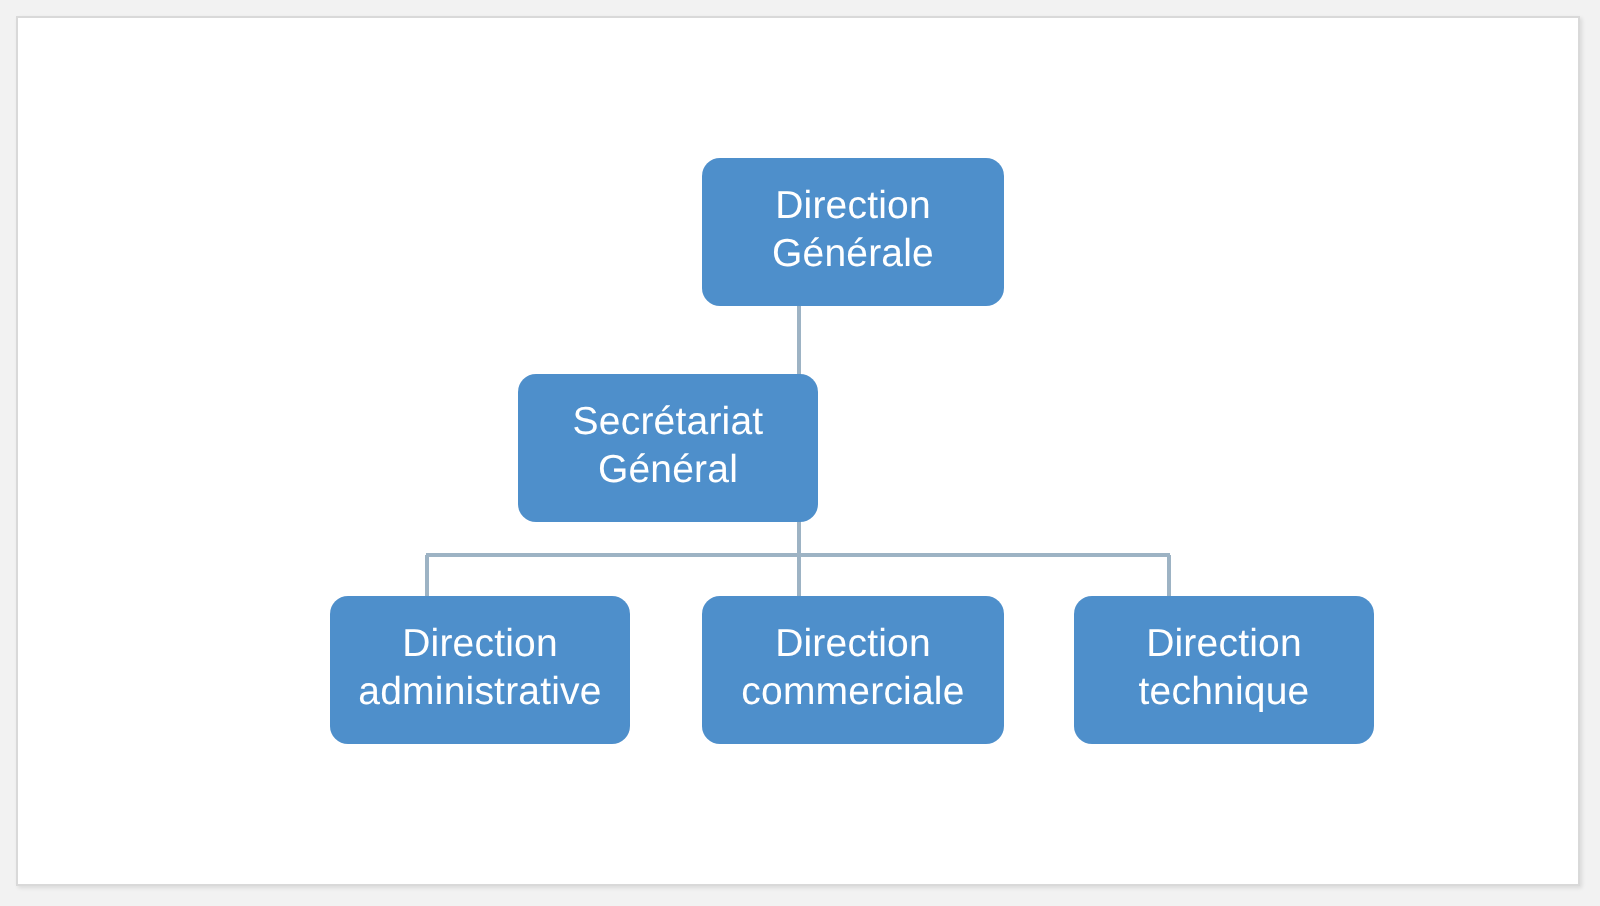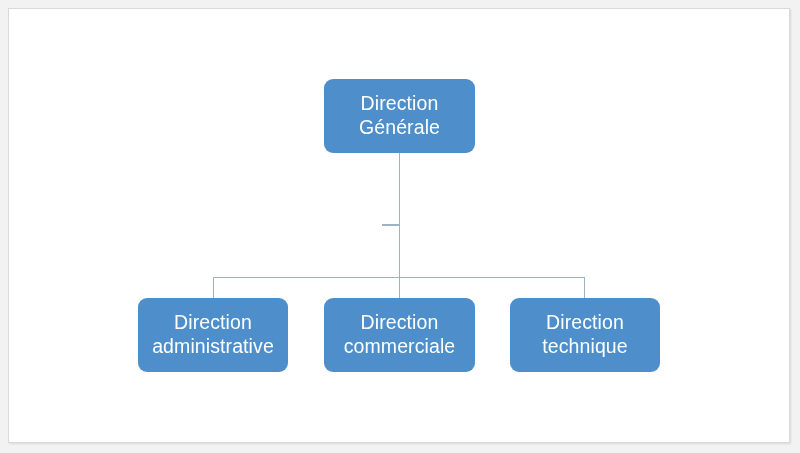--- a/index.html
+++ b/index.html
@@ -54,20 +54,21 @@
     color: #ffffff;
     display: flex;
     align-items: center;
     justify-content: center;
     text-align: center;
     line-height: 1.22;
     font-size: 19.5px;
     font-weight: 400;
     letter-spacing: 0.1px;
     padding: 0 18px;
+    margin-left: 27px;
     -webkit-font-smoothing: antialiased;
   }
   .node-label {
     display: block;
     white-space: pre-line;
   }
 </style>
 </head>
 <body>
 
@@ -89,20 +90,24 @@
 
         <line x1="584.5" y1="277.5" x2="584.5" y2="298"></line>
       </g>
     </svg>
 
     <div class="node" style="left:324px; top:79px; width:151px; height:74px;">
       <span class="node-label">Direction
 Générale</span>
     </div>
 
+    <div class="node" style="left:232px; top:187px; width:150px; height:74px;">
+      <span class="node-label">Secrétariat
+Général</span>
+    </div>
 
     <div class="node" style="left:138px; top:298px; width:150px; height:74px;">
       <span class="node-label">Direction
 administrative</span>
     </div>
 
     <div class="node" style="left:324px; top:298px; width:151px; height:74px;">
       <span class="node-label">Direction
 commerciale</span>
     </div>

